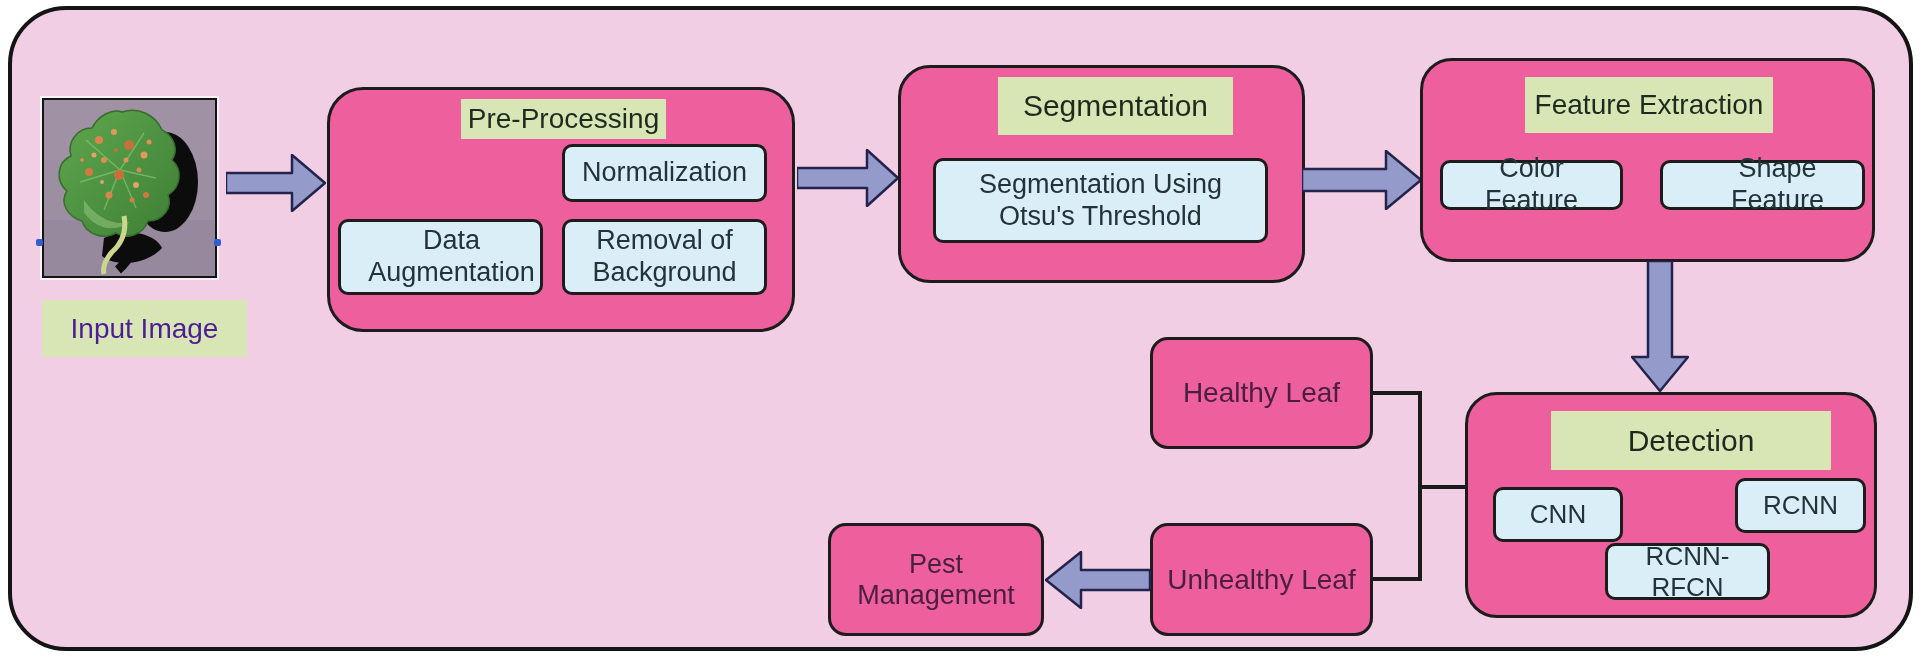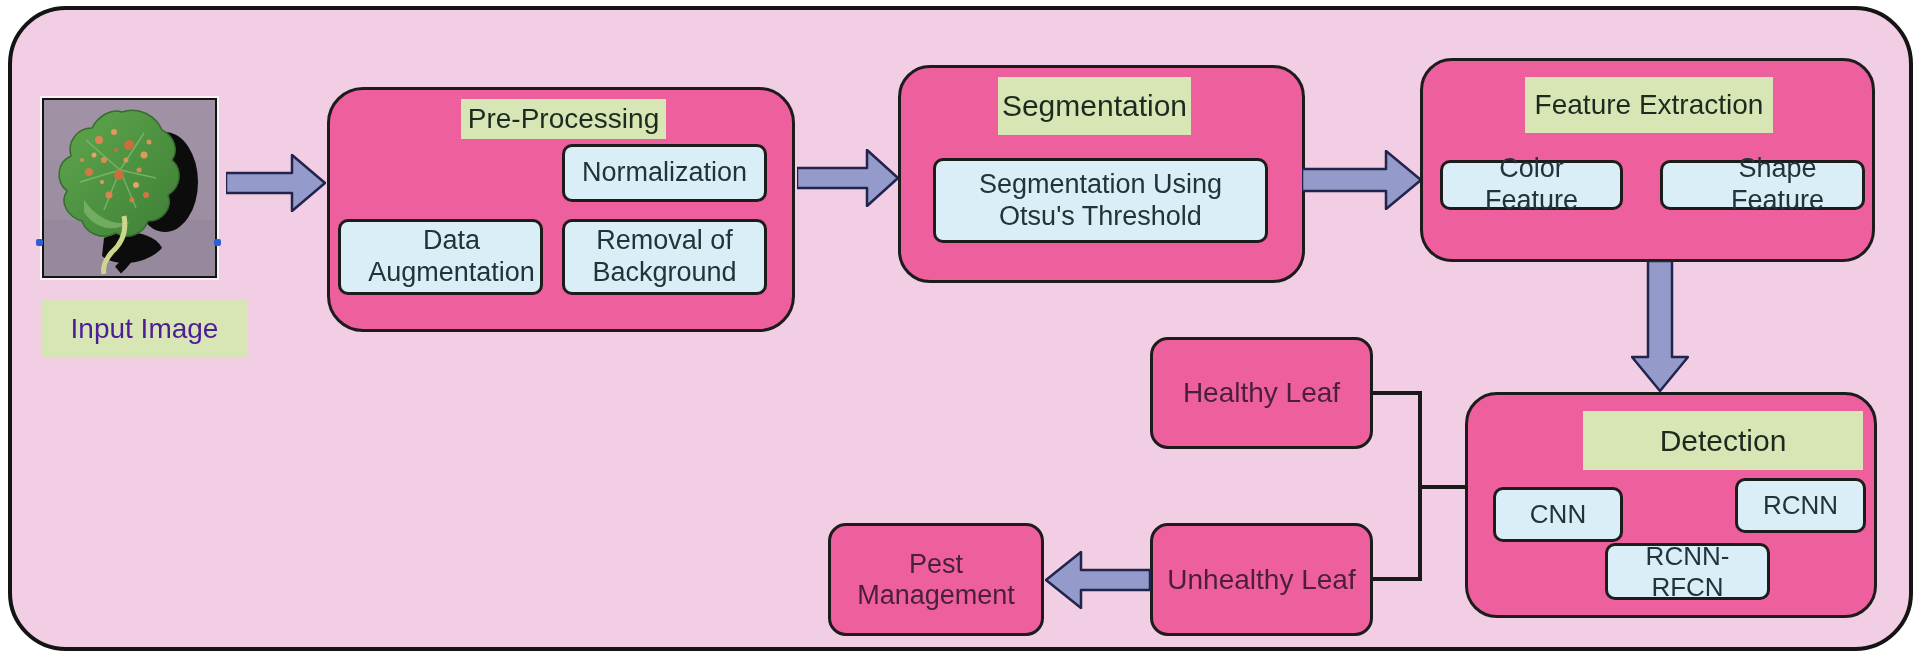--- a/index.html
+++ b/index.html
@@ -118,21 +118,21 @@
     <div class="item" style="left:232px;top:129px;width:205px;height:76px;">Removal of Background</div>
   </div>
 
   <div class="arrow" style="left:797px;top:149px;">
     <svg width="102" height="58">
         <polygon points="0,19 70,19 70,1 101,29 70,57 70,39 0,39" fill="#949bca" stroke="#23244d" stroke-width="2.5" stroke-linejoin="round"></polygon>
       </svg>
   </div>
 
   <div class="node big" style="left:898px;top:65px;width:407px;height:218px;">
-    <div class="ghead" style="left:97px;top:9px;width:193px;height:58px;font-size:30px;">Segmentation</div>
+    <div class="ghead" style="left:97px;top:9px;width:235px;height:58px;font-size:30px;">Segmentation</div>
     <div class="item" style="left:32px;top:90px;width:335px;height:85px;">Segmentation Using Otsu's Threshold</div>
   </div>
 
   <div class="arrow" style="left:1302px;top:150px;">
     <svg width="120" height="60">
         <polygon points="0,19 84,19 84,1 119,30 84,59 84,41 0,41" fill="#949bca" stroke="#23244d" stroke-width="2.5" stroke-linejoin="round"></polygon>
       </svg>
   </div>
 
   <div class="node big" style="left:1420px;top:58px;width:455px;height:204px;">
@@ -146,21 +146,21 @@
         <polygon points="17,0 41,0 41,96 57,96 29,130 1,96 17,96" fill="#949bca" stroke="#23244d" stroke-width="2.5" stroke-linejoin="round"></polygon>
       </svg>
   </div>
 
   <div class="conn" style="left:1371px;top:391px;width:51px;height:4px;"></div>
   <div class="conn" style="left:1371px;top:577px;width:51px;height:4px;"></div>
   <div class="conn" style="left:1418px;top:391px;width:4px;height:190px;"></div>
   <div class="conn" style="left:1420px;top:485px;width:47px;height:4px;"></div>
 
   <div class="node big" style="left:1465px;top:392px;width:412px;height:226px;">
-    <div class="ghead" style="left:83px;top:16px;width:280px;height:59px;font-size:30px;margin-left:32px;">Detection</div>
+    <div class="ghead" style="left:83px;top:16px;width:280px;height:59px;font-size:30px;">Detection</div>
     <div class="item" style="left:25px;top:92px;width:130px;height:55px;font-size:26px;">CNN</div>
     <div class="item" style="left:267px;top:83px;width:131px;height:55px;font-size:26px;">RCNN</div>
     <div class="item" style="left:137px;top:148px;width:165px;height:57px;font-size:26px;">RCNN-RFCN</div>
   </div>
 
   <div class="node small" style="left:1150px;top:337px;width:223px;height:112px;">Healthy Leaf</div>
   <div class="node small" style="left:1150px;top:523px;width:223px;height:113px;">Unhealthy Leaf</div>
   <div class="node small" style="left:828px;top:523px;width:216px;height:113px;font-size:27px;">Pest Management</div>
 
   <div class="arrow" style="left:1045px;top:551px;">

